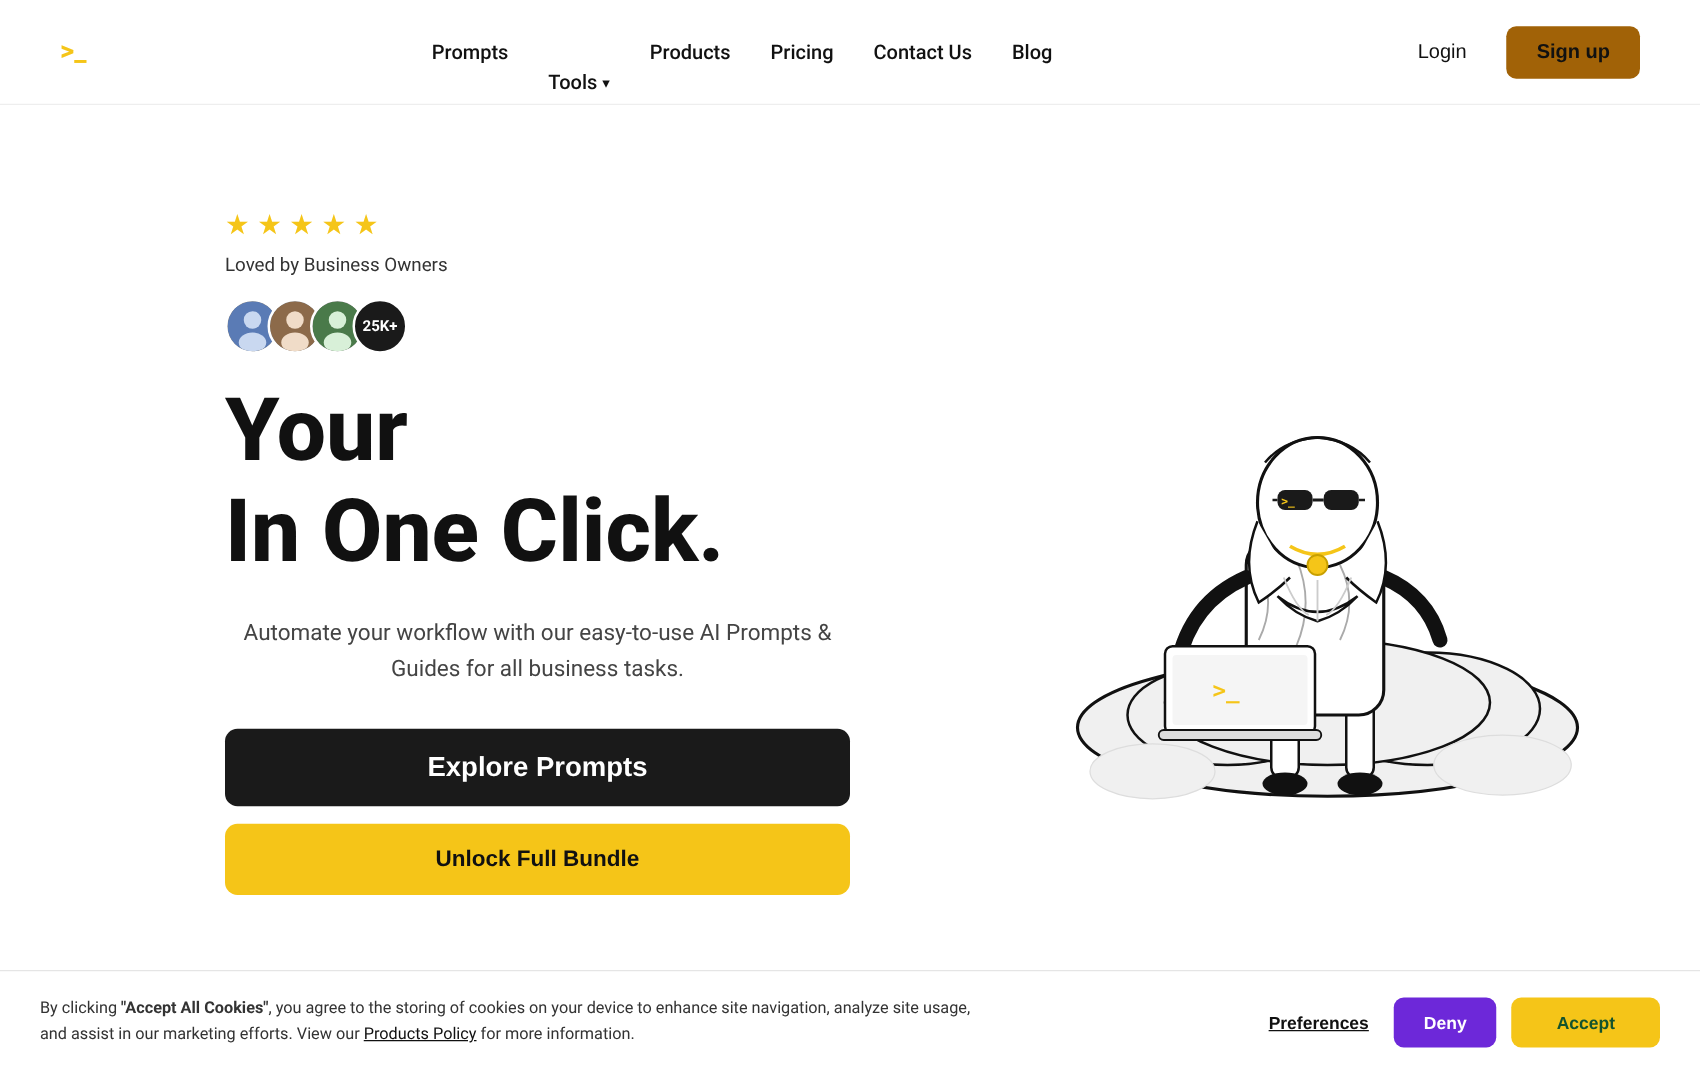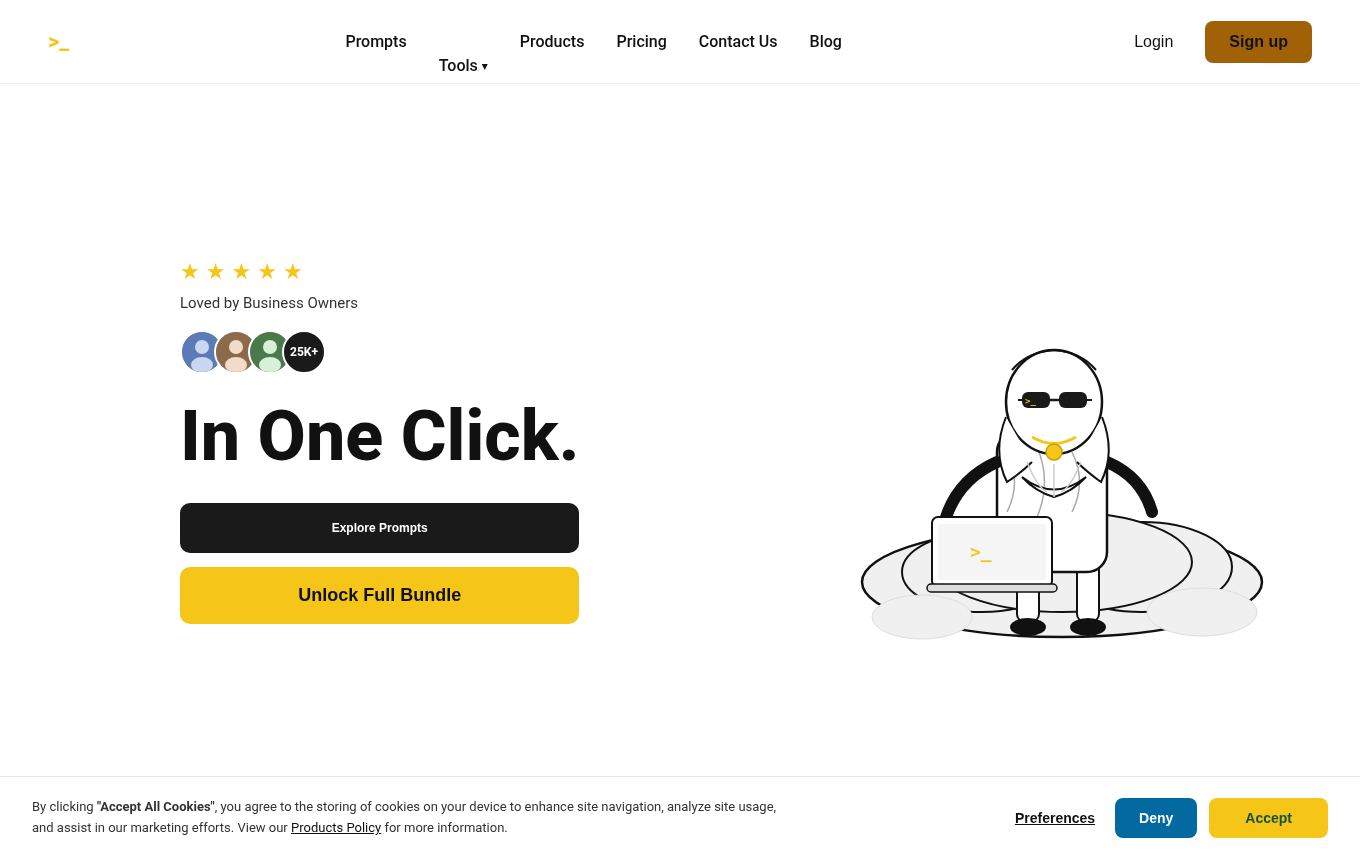--- a/index.html
+++ b/index.html
@@ -43,21 +43,21 @@
     .hero-title { font-size: 70px; font-weight: 800; line-height: 1.1; color: #111; margin-bottom: 4px; }
     .hero-highlight {
       display: inline-block; background: #1a1a1a; color: #fff;
       padding: 2px 16px; border-radius: 8px; font-size: 70px; font-weight: 800; line-height: 1.15;
     }
     .hero-subtitle-line { font-size: 70px; font-weight: 800; line-height: 1.1; color: #111; margin-bottom: 28px; }
     .hero-desc { font-size: 18px; color: #444; line-height: 1.6; margin-bottom: 32px; max-width: 500px; text-align: center; }
 
     .btn-explore {
       display: block; width: 100%; background: #1a1a1a; color: #fff;
-      font-size: 12px; font-weight: 700; padding: 18px; border-radius: 10px;
+      font-size: 22px; font-weight: 700; padding: 18px; border-radius: 10px;
       border: none; cursor: pointer; margin-bottom: 14px; text-align: center;
     }
     .btn-unlock {
       display: block; width: 100%; background: #f5c518; color: #111;
       font-size: 18px; font-weight: 700; padding: 18px; border-radius: 10px;
       border: none; cursor: pointer; text-align: center;
     }
 
     
     .hero-right { flex: 0 0 auto; width: 500px; display: flex; align-items: center; justify-content: center; }
@@ -67,21 +67,21 @@
     .cookie-banner {
       position: fixed; bottom: 0; left: 0; right: 0;
       background: #fff; border-top: 1px solid #e5e5e5;
       display: flex; align-items: center; justify-content: space-between;
       padding: 20px 32px; z-index: 200; gap: 24px;
     }
     .cookie-text { font-size: 13px; color: #333; line-height: 1.6; max-width: 760px; }
     .cookie-text a { color: #111; }
     .cookie-actions { display: flex; align-items: center; gap: 12px; flex-shrink: 0; }
     .pref-btn { background: none; border: none; font-size: 14px; font-weight: 600; cursor: pointer; color: #111; text-decoration: underline; padding: 0 8px; }
-    .deny-btn { background: #0369a1; color: #fff; font-size: 14px; font-weight: 700; padding: 12px 24px; border-radius: 8px; border: none; cursor: pointer; }
+    .deny-btn { background: #6d28d9; color: #fff; font-size: 14px; font-weight: 700; padding: 12px 24px; border-radius: 8px; border: none; cursor: pointer; }
     .accept-btn { background: #f5c518; color: #14532d; font-size: 14px; font-weight: 700; padding: 12px 36px; border-radius: 8px; border: none; cursor: pointer; }
   </style>
 </head>
 <body>
 
 <nav>
   <div class="nav-logo">
     <span class="arrow">&gt;_</span>
   </div>
   <div class="nav-links">
@@ -133,22 +133,24 @@
         <svg viewBox="0 0 40 40" xmlns="http://www.w3.org/2000/svg">
           <circle cx="20" cy="20" r="20" fill="#4a7a4a"></circle>
           <circle cx="20" cy="15" r="7" fill="#d8f0d8"></circle>
           <ellipse cx="20" cy="33" rx="11" ry="8" fill="#d8f0d8"></ellipse>
         </svg>
       </div>
 
       <div class="avatar-circle count">25K+</div>
     </div>
 
+    <div class="hero-title">Your</div>
     <div class="hero-subtitle-line">In One Click.</div>
 
+    <p class="hero-desc">Automate your workflow with our easy-to-use AI Prompts &amp; Guides for all business tasks.</p>
 
     <button class="btn-explore">Explore Prompts</button>
     <button class="btn-unlock">Unlock Full Bundle</button>
   </div>
 
   <div class="hero-right">
     <svg class="hero-illustration" viewBox="0 0 480 440" xmlns="http://www.w3.org/2000/svg">
 
       <ellipse cx="240" cy="360" rx="200" ry="55" fill="#f0f0f0" stroke="#111" stroke-width="2.5"></ellipse>
       <ellipse cx="160" cy="350" rx="80" ry="40" fill="#f0f0f0" stroke="#111" stroke-width="2"></ellipse>

